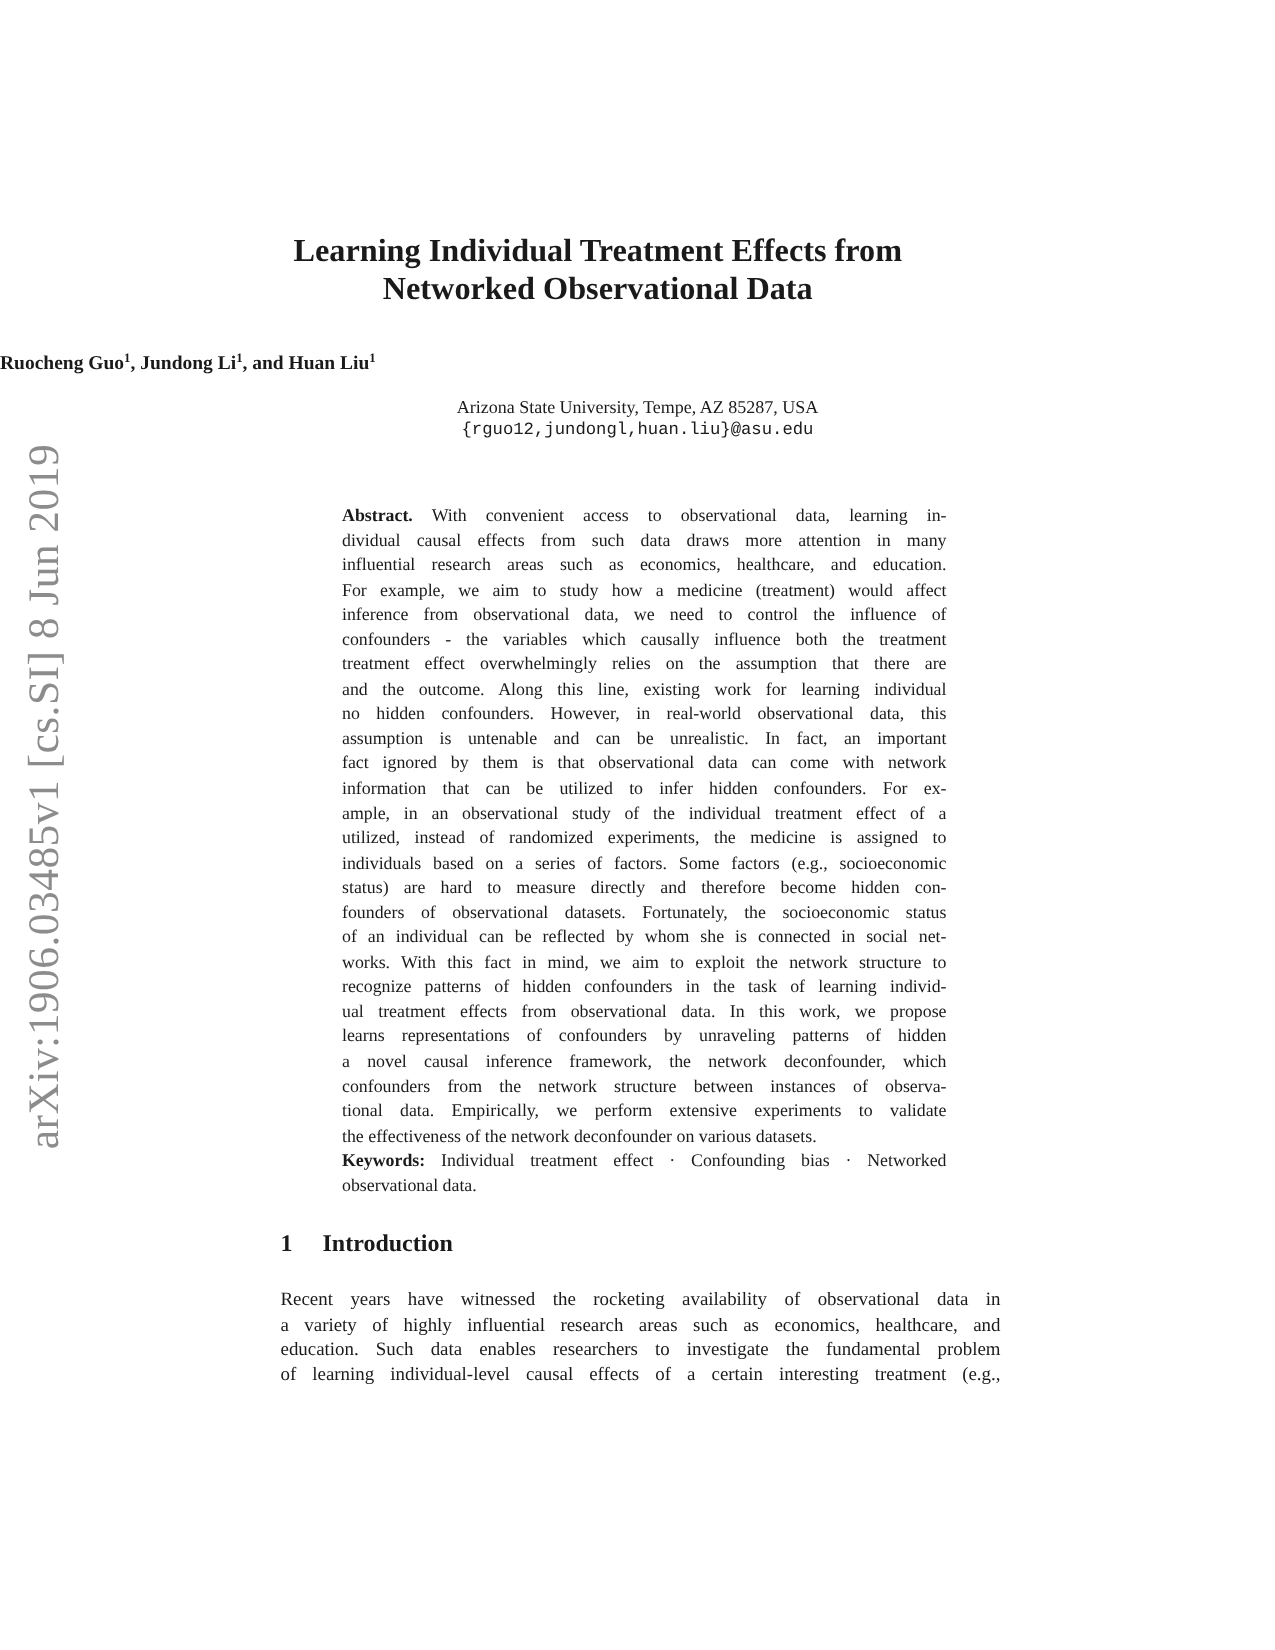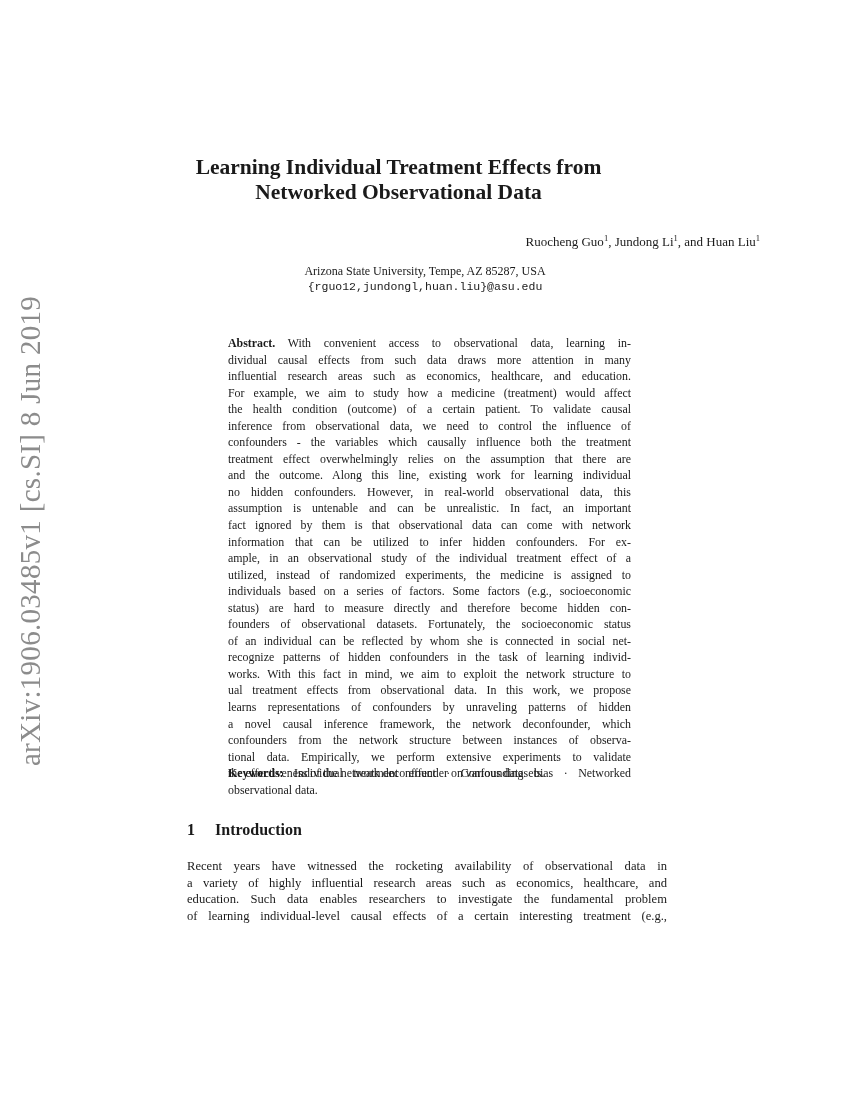--- a/index.html
+++ b/index.html
@@ -4,22 +4,22 @@
 <style>
   html, body { margin: 0; padding: 0; background: #ffffff; }
   body { width: 850px; height: 1100px; position: relative; overflow: hidden;
          font-family: "Liberation Serif", "DejaVu Serif", serif; color: #1a1a1a; }
   .arxiv-stamp { position: absolute; left: 8px; top: 316px; width: 44px; height: 430px; }
   .arxiv-stamp span { position: absolute; left: 50%; top: 50%; white-space: nowrap;
       transform: translate(-50%, -50%) rotate(-90deg); font-size: 29px; color: #8c8c8c;
       letter-spacing: 0.3px; font-family: "Liberation Serif", serif; }
   .title { position: absolute; left: 0; width: 797px; text-align: center; top: 155px;
            font-size: 21.5px; font-weight: bold; line-height: 25px; }
-  .authors { position: absolute; left: 0; width: 760px; text-align: right; top: 233px;
-             font-size: 13px; }
+  .authors { position: absolute; left: 0; width: 760px; text-align: left; top: 233px;
+             font-size: 13px; font-weight: bold; }
   .authors sup { font-size: 8.5px; vertical-align: 5px; }
   .affil { position: absolute; left: 0; width: 850px; text-align: center; top: 263px;
            font-size: 12px; line-height: 16px; }
   .email { font-family: "Liberation Mono", "DejaVu Sans Mono", monospace; font-size: 11.5px; }
   .abstract { position: absolute; left: 228px; width: 403px; top: 335px;
               font-size: 11.9px; line-height: 16.55px; text-align: justify; }
   .abstract .line { display: block; text-align: justify; text-align-last: justify; white-space: nowrap; height: 16.55px; }
   .abstract .line.last { text-align-last: left; }
   .kw { position: absolute; left: 228px; width: 403px; top: 765px; font-size: 11.9px; line-height: 16.5px; }
   .kw .line { display: block; text-align: justify; text-align-last: justify; white-space: nowrap; }
@@ -49,37 +49,36 @@
 <div class="affil">
   <div>Arizona State University, Tempe, AZ 85287, USA</div>
   <div class="email">{rguo12,jundongl,huan.liu}@asu.edu</div>
 </div>
 
 <div class="abstract">
   <span class="line"><b class="lead">Abstract.</b><span> With convenient access to observational data, learning in-</span></span>
   <span class="line">dividual causal effects from such data draws more attention in many</span>
   <span class="line">influential research areas such as economics, healthcare, and education.</span>
   <span class="line">For example, we aim to study how a medicine (treatment) would affect</span>
-  <span class="line">the health condition (outcome) of a certain patient. To validate causal</span>
   <span class="line">inference from observational data, we need to control the influence of</span>
   <span class="line">confounders - the variables which causally influence both the treatment</span>
   <span class="line">treatment effect overwhelmingly relies on the assumption that there are</span>
   <span class="line">and the outcome. Along this line, existing work for learning individual</span>
   <span class="line">no hidden confounders. However, in real-world observational data, this</span>
   <span class="line">assumption is untenable and can be unrealistic. In fact, an important</span>
   <span class="line">fact ignored by them is that observational data can come with network</span>
   <span class="line">information that can be utilized to infer hidden confounders. For ex-</span>
   <span class="line">ample, in an observational study of the individual treatment effect of a</span>
   <span class="line">utilized, instead of randomized experiments, the medicine is assigned to</span>
   <span class="line">individuals based on a series of factors. Some factors (e.g., socioeconomic</span>
   <span class="line">status) are hard to measure directly and therefore become hidden con-</span>
   <span class="line">founders of observational datasets. Fortunately, the socioeconomic status</span>
   <span class="line">of an individual can be reflected by whom she is connected in social net-</span>
+  <span class="line">works. With this fact in mind, we aim to exploit the network structure to</span>
   <span class="line">recognize patterns of hidden confounders in the task of learning individ-</span>
-  <span class="line">works. With this fact in mind, we aim to exploit the network structure to</span>
   <span class="line">ual treatment effects from observational data. In this work, we propose</span>
   <span class="line">learns representations of confounders by unraveling patterns of hidden</span>
   <span class="line">a novel causal inference framework, the network deconfounder, which</span>
   <span class="line">confounders from the network structure between instances of observa-</span>
   <span class="line">tional data. Empirically, we perform extensive experiments to validate</span>
   <span class="line last">the effectiveness of the network deconfounder on various datasets.</span>
 </div>
 
 <div class="kw">
   <span class="line"><b class="lead">Keywords:</b><span> Individual treatment effect · Confounding bias · Networked</span></span>

